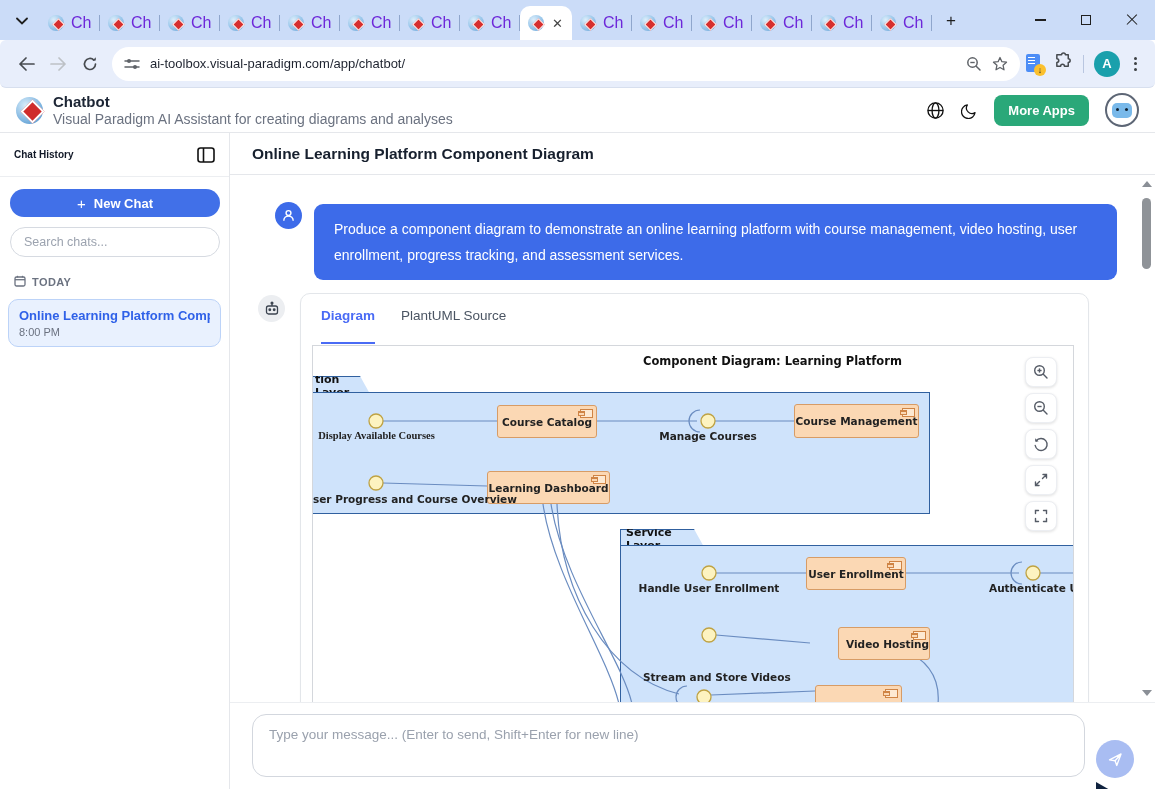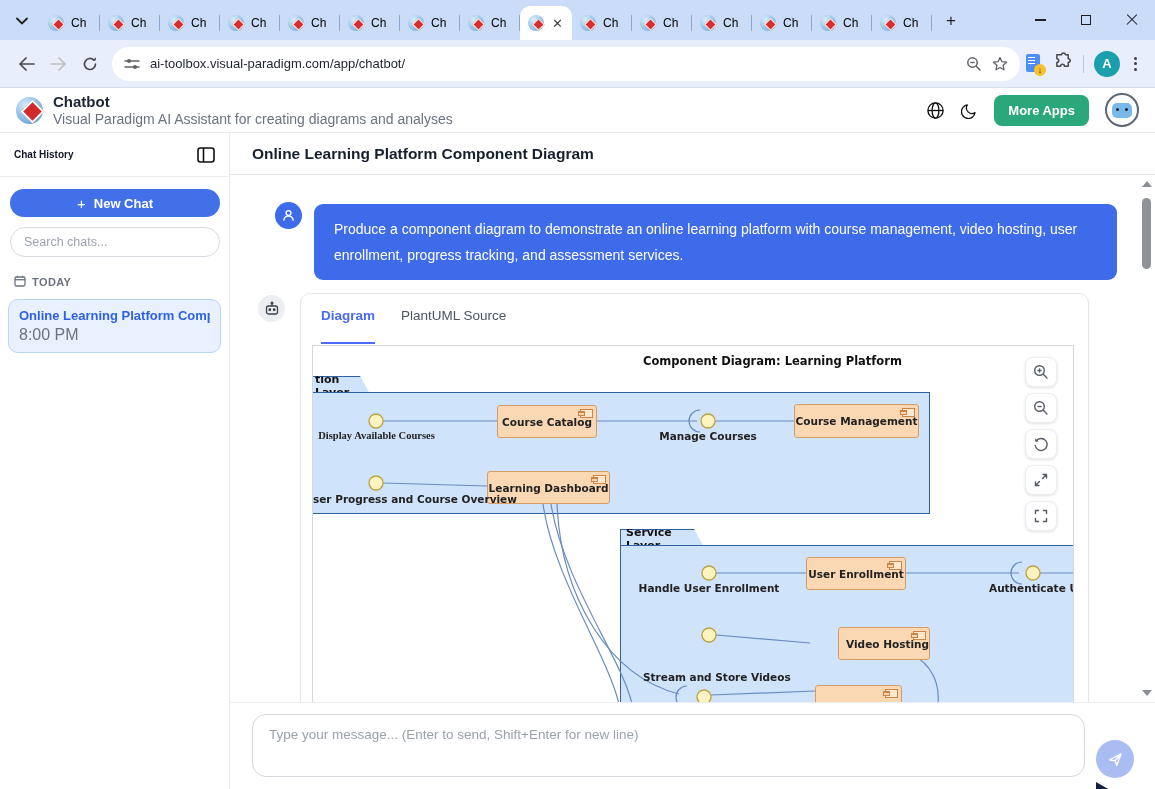--- a/index.html
+++ b/index.html
@@ -6,38 +6,38 @@
   html,body { width:1155px; height:789px; overflow:hidden; font-family:"Liberation Sans",sans-serif; background:#fff; }
 
   
   .tabstrip { position:relative; height:40px; background:#cbdcf8; display:flex; align-items:flex-end; }
   .tab-search { width:28px; height:28px; margin:0 4px 5px 8px; border-radius:8px; display:flex; align-items:center; justify-content:center; color:#1f1f1f; font-size:12px; }
   .tabs { display:flex; align-items:flex-end; height:40px; }
   .tab { position:relative; width:60px; height:34px; display:flex; align-items:center; padding:0 8px; gap:7px; cursor:default; }
   .tab:not(.active)::after { content:""; position:absolute; right:0; top:9px; height:16px; width:1px; background:#8fa6cc; }
   .tab.active { background:#fff; border-radius:10px 10px 0 0; width:52px; }
   .tab.active::after { display:none; }
-  .tab-label { font-size:12px; color:#000000; white-space:nowrap; overflow:hidden; }
+  .tab-label { font-size:16px; color:#6d28d9; white-space:nowrap; overflow:hidden; }
   .tab-close { display:none; font-size:13px; color:#444; line-height:1; margin-left:1px; }
   .tab.active .tab-close { display:block; }
   .favicon { width:16px; height:16px; flex:none; position:relative; border-radius:50%;
              background:radial-gradient(circle at 35% 30%, #ddeefb, #96c5ea 55%, #69a3d6); }
   .favicon::after { content:""; position:absolute; right:1px; bottom:2px; width:7px; height:7px;
              background:#d62f2f; border:1px solid #fff; transform:rotate(45deg); }
   .newtab-btn { width:26px; height:26px; margin:0 0 6px 6px; display:flex; align-items:center; justify-content:center;
              font-size:17px; color:#1f1f1f; border-radius:50%; }
   .win-controls { margin-left:auto; display:flex; height:40px; align-items:center; }
   .win-btn { width:46px; height:40px; display:flex; align-items:center; justify-content:center; color:#1f1f1f; }
   .glyph-min { width:11px; height:1.4px; background:#1f1f1f; display:block; }
   .glyph-max { width:10px; height:10px; border:1.4px solid #1f1f1f; display:block; }
   .glyph-close { position:relative; width:12px; height:12px; display:block; }
   .glyph-close::before,.glyph-close::after { content:""; position:absolute; left:-1px; top:5px; width:14px; height:1.4px; background:#1f1f1f; }
   .glyph-close::before { transform:rotate(45deg); } .glyph-close::after { transform:rotate(-45deg); }
 
-  .toolbar { height:48px; background:#e8eefb; display:flex; align-items:center; padding:0 10px; gap:0; border-bottom:1px solid #d7dfee; }
+  .toolbar { height:48px; background:#e8eefb; display:flex; align-items:center; padding:0 10px; gap:0; border-bottom:1px solid #d7dfee;border-radius:6px; }
   .nav-btn { width:32px; height:32px; display:flex; align-items:center; justify-content:center; border-radius:50%; }
   .omnibox { flex:1; height:34px; margin:0 6px; background:#fff; border-radius:17px; display:flex; align-items:center; padding:0 12px; gap:10px; }
   .url-text { flex:1; font-size:13px; color:#1f2430; }
   .ombx-icon { display:flex; align-items:center; color:#5f6368; }
   .toolbar-right { display:flex; align-items:center; gap:10px; padding-right:4px; }
   .tb-divider { width:1px; height:18px; background:#b9c6e0; }
   .profile-chip { width:26px; height:26px; border-radius:50%; background:#1aa0ac; color:#fff; font-size:13px; font-weight:700;
                   display:flex; align-items:center; justify-content:center; }
   .kebab { display:flex; flex-direction:column; gap:2.5px; padding:4px; }
   .kebab i { width:3px; height:3px; background:#3c4043; border-radius:50%; }
@@ -70,21 +70,21 @@
   .collapse-btn { display:flex; align-items:center; }
   .new-chat { margin:12px 10px 0; height:28px; width:210px; background:#4170e8; color:#fff; border:none; border-radius:16px;
               font-size:13px; font-weight:700; display:flex; align-items:center; justify-content:center; gap:8px; }
   .new-chat .plus { font-weight:400; font-size:15px; }
   .search-chats { margin:10px 10px 0; width:210px; height:30px; border:1px solid #d6dae1; border-radius:16px; padding:0 13px;
                   font-size:12.5px; color:#374151; outline:none; }
   .search-chats::placeholder { color:#9ca3af; }
   .section-label { margin:18px 0 0 14px; display:flex; align-items:center; gap:6px; font-size:11px; font-weight:700; color:#6b7280; letter-spacing:.4px; }
   .chat-item { margin:10px 8px 0; background:#e9f1fe; border:1px solid #bcd3f8; border-radius:10px; padding:8px 10px; }
   .chat-item-title { font-size:13px; font-weight:700; color:#2f61e8; white-space:nowrap; overflow:hidden; }
-  .chat-item-time { font-size:16px; color:#6b7280; margin-top:3px; }
+  .chat-item-time { font-size:11px; color:#6b7280; margin-top:3px; }
 
   .main { flex:1; position:relative; background:#fff; }
   .page-title-row { height:42px; display:flex; align-items:center; padding:0 22px; border-bottom:1px solid #e5e7eb; }
   .page-title { font-size:15.5px; font-weight:700; color:#17202e; }
   .chat-area { position:relative; height:527px; overflow:hidden; }
 
   .user-avatar { position:absolute; left:45px; top:27px; width:27px; height:27px; border-radius:50%; background:#3d6be9;
                  display:flex; align-items:center; justify-content:center; }
   .user-bubble { position:absolute; left:84px; top:29px; width:803px; background:#3d6be9; color:#fff; border-radius:9px;
                  padding:12px 20px; font-size:14px; line-height:26px; }

